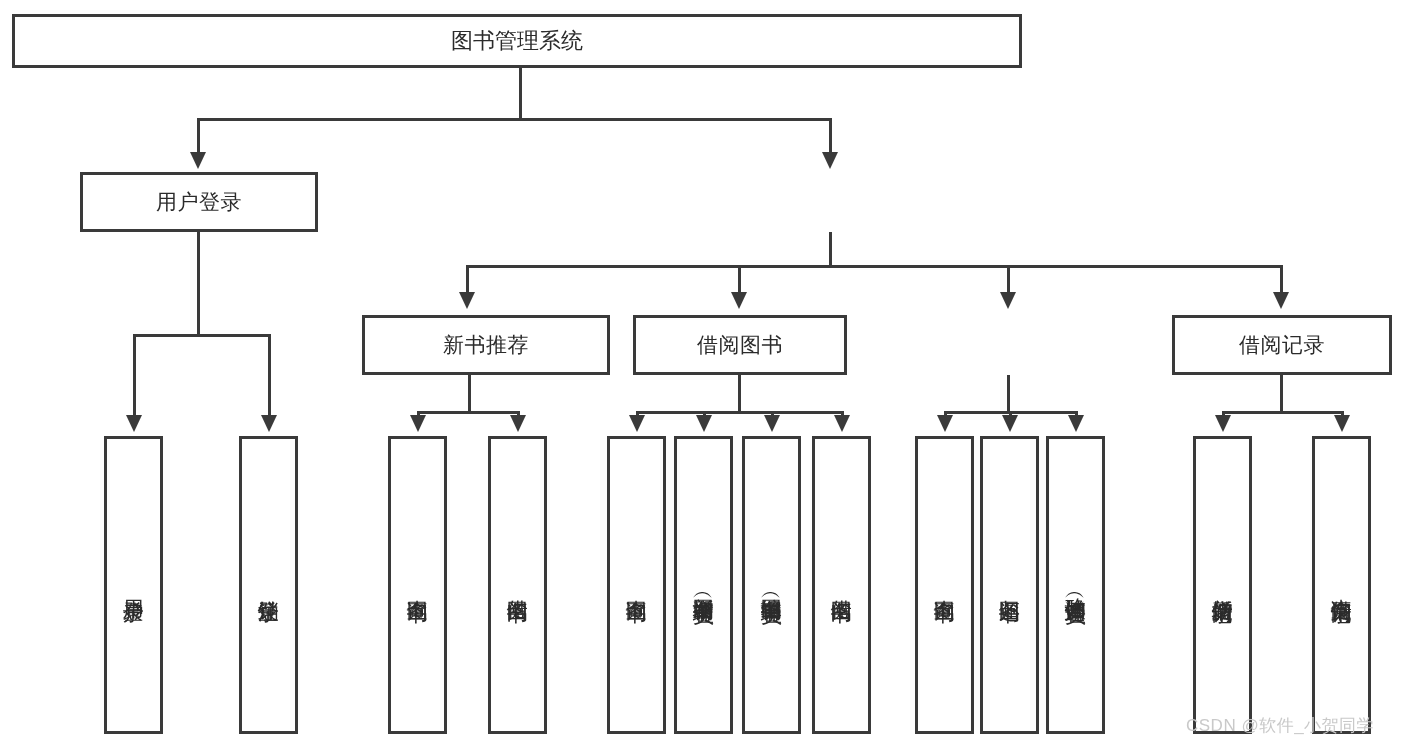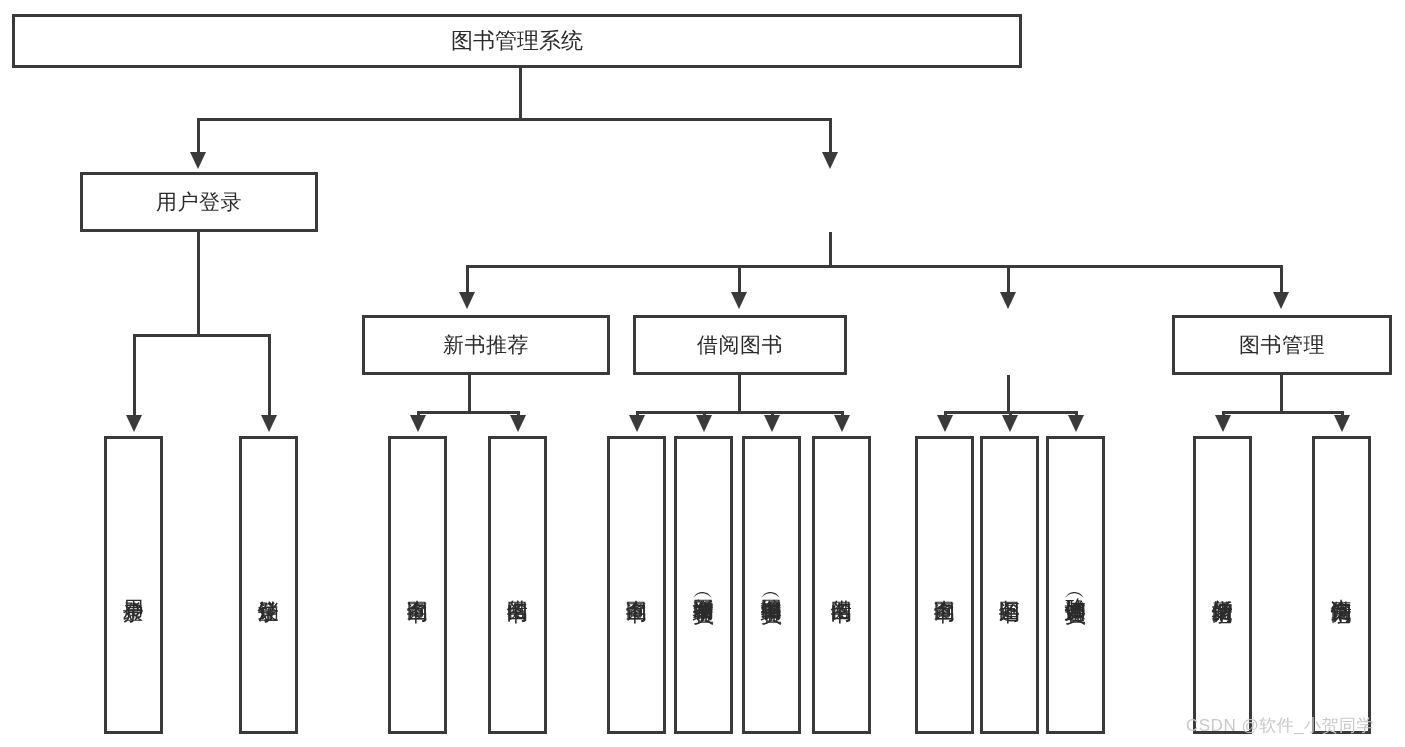--- a/index.html
+++ b/index.html
@@ -114,21 +114,21 @@
   <div class="edge v" style="left:1280px; top:265px; height:30px;"></div>
   <div class="arrow" style="left:1273px; top:292px;"></div>
 
   <div class="node h" style="left:362px; top:315px; width:248px; height:60px;">
     <span>新书推荐</span>
   </div>
   <div class="node h" style="left:633px; top:315px; width:214px; height:60px;">
     <span>借阅图书</span>
   </div>
   <div class="node h" style="left:1172px; top:315px; width:220px; height:60px;">
-    <span>图书管理</span>
+    <span>借阅记录</span>
   </div>
 
   <div class="edge v" style="left:468px; top:375px; height:38px;"></div>
   <div class="edge h" style="left:417px; top:411px; width:103px;"></div>
   <div class="edge v" style="left:417px; top:411px; height:10px;"></div>
   <div class="arrow" style="left:410px; top:415px;"></div>
   <div class="edge v" style="left:517px; top:411px; height:10px;"></div>
   <div class="arrow" style="left:510px; top:415px;"></div>
 
   <div class="edge v" style="left:738px; top:375px; height:38px;"></div>

